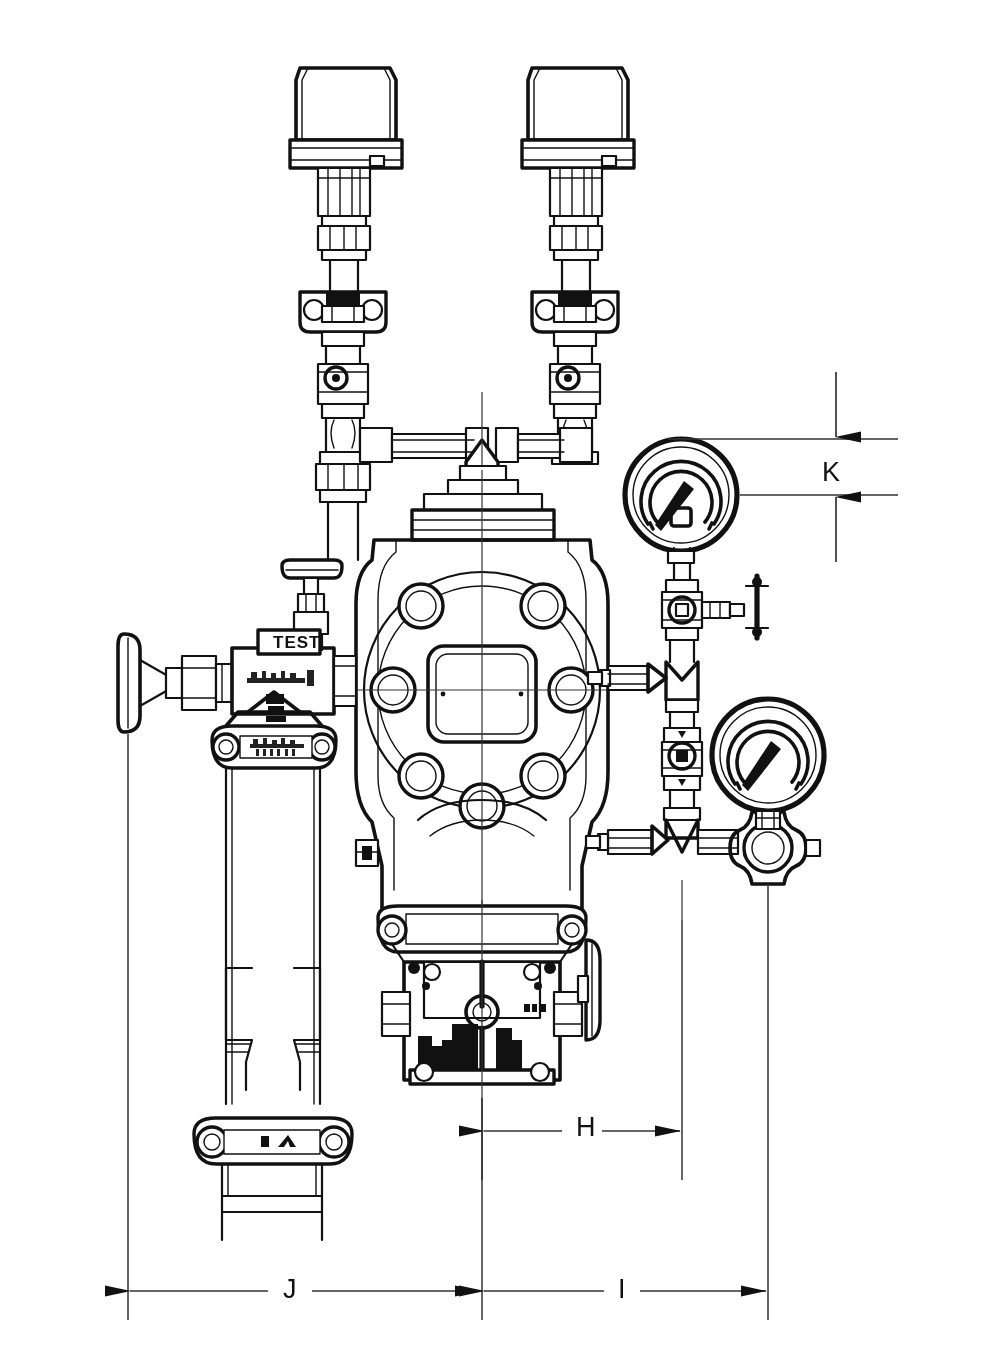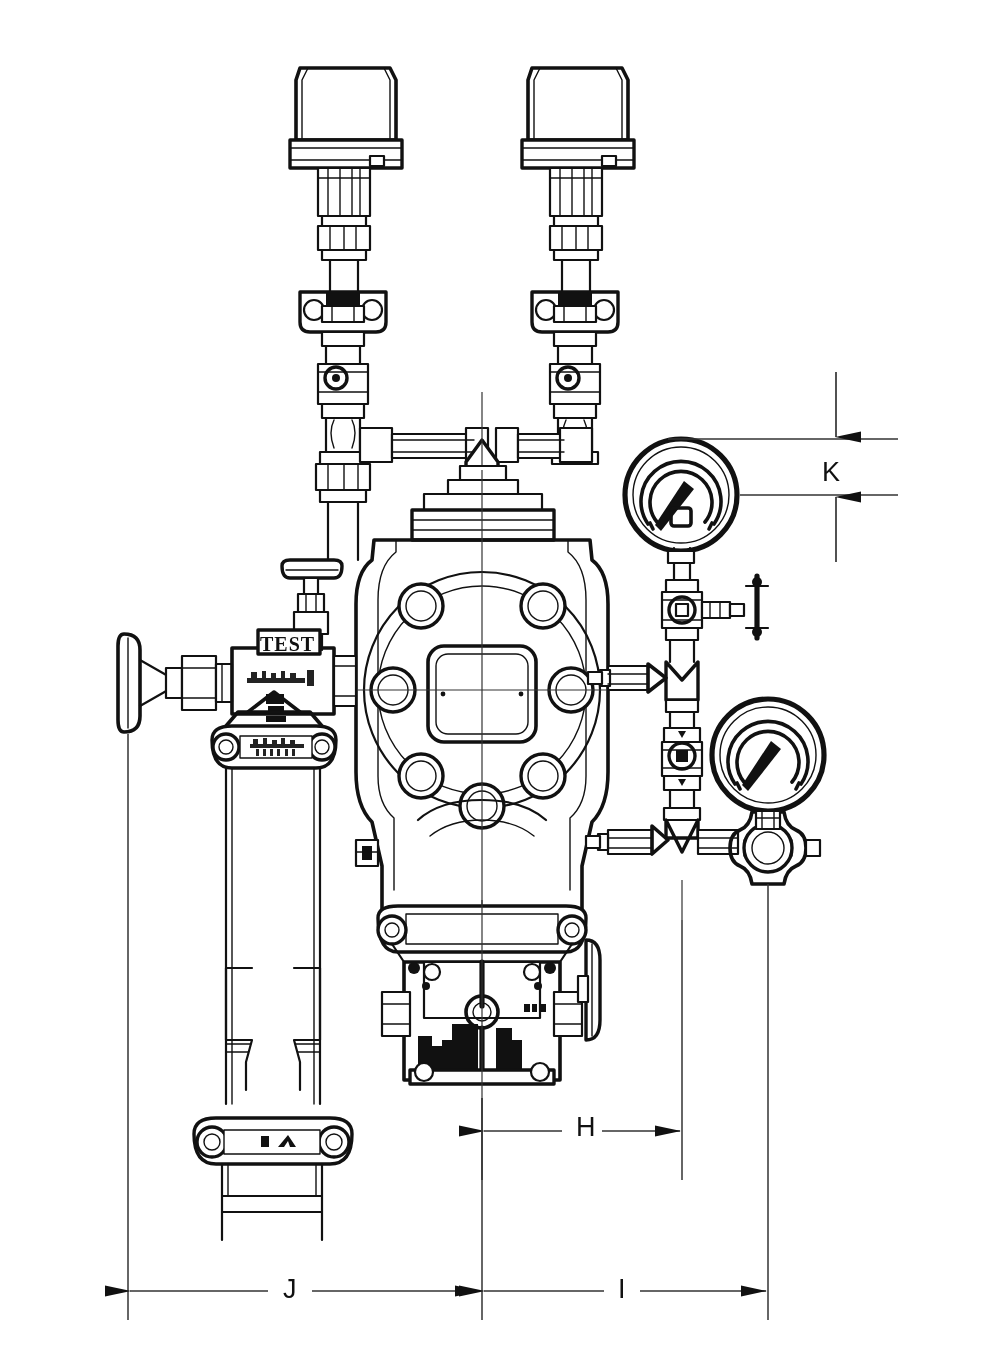--- a/index.html
+++ b/index.html
@@ -461,16 +461,16 @@
 </svg>
 
 <div class="dimlabel" style="left:822px;top:459px;">K</div>
 
 <div class="dimlabel" style="left:576px;top:1114px;">H</div>
 
 <div class="dimlabel" style="left:283px;top:1276px;">J</div>
 
 <div class="dimlabel" style="left:618px;top:1276px;">I</div>
 
-<div style="position:absolute;left:260px;top:633px;font-size:20px;font-weight:bold;
-            letter-spacing:1px;color:#111;font-family:Liberation Serif, serif;">TEST</div>
+<div style="position:absolute;left:273px;top:633px;font-size:17px;font-weight:bold;
+            letter-spacing:1px;color:#111;font-family:Liberation Sans, sans-serif;">TEST</div>
 
 </div>
 
 </body></html>

